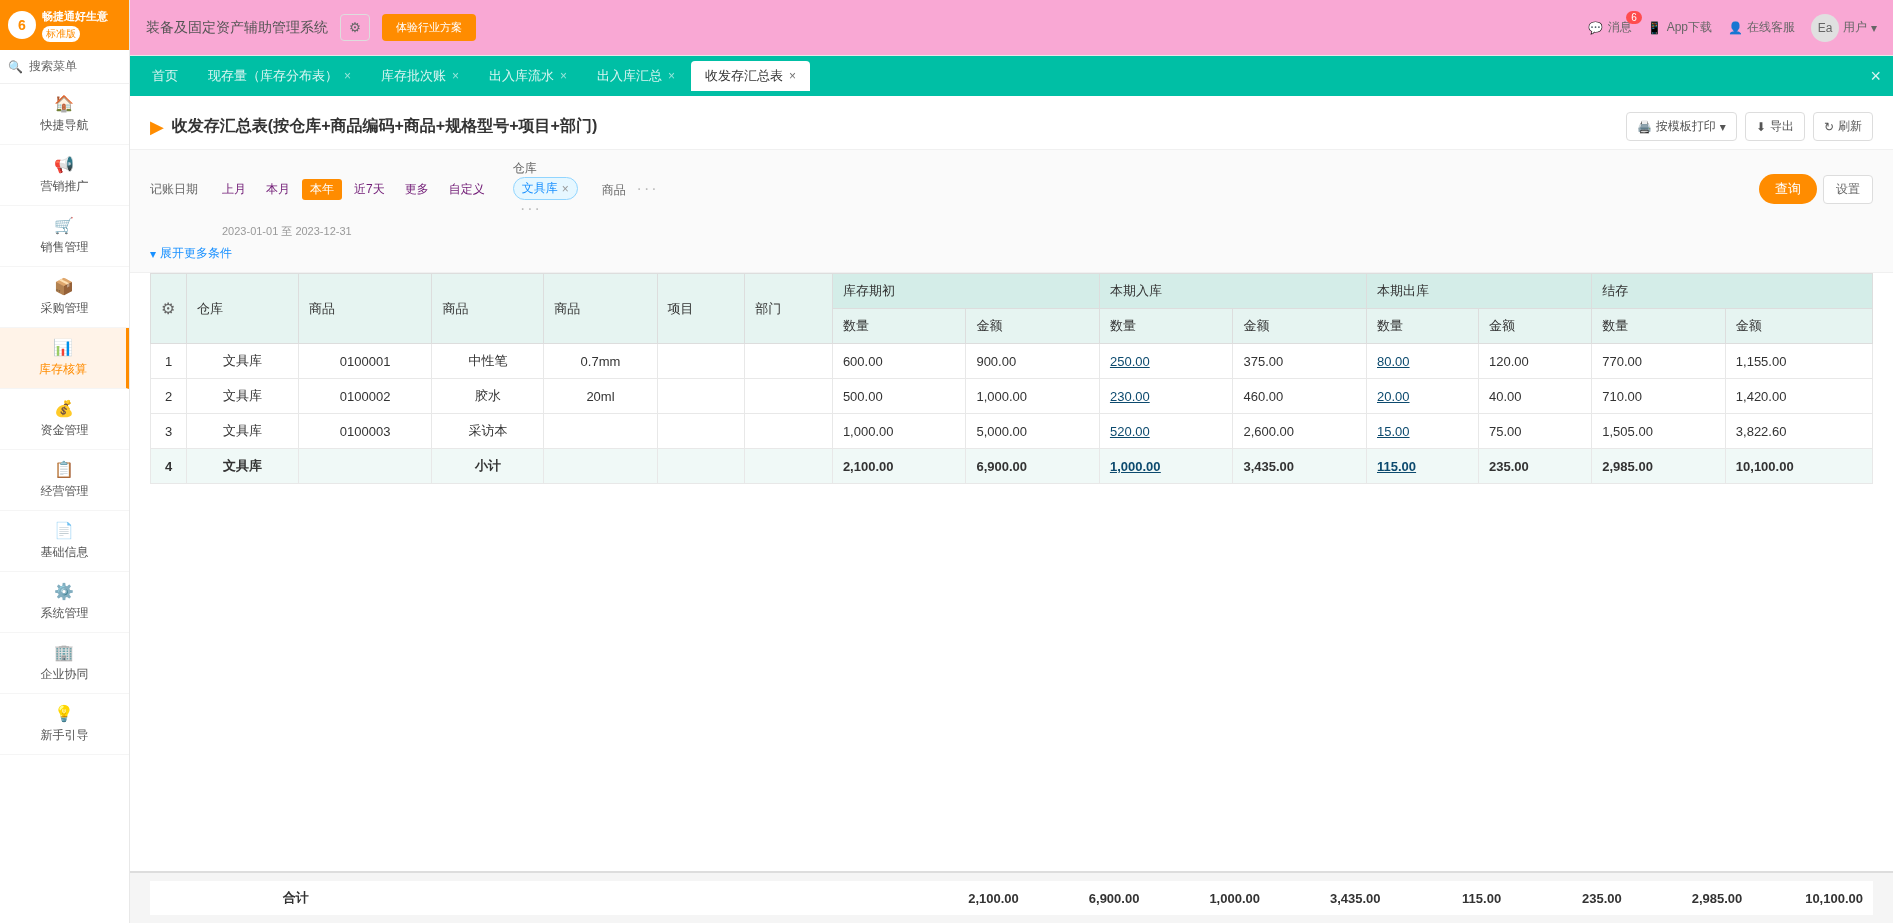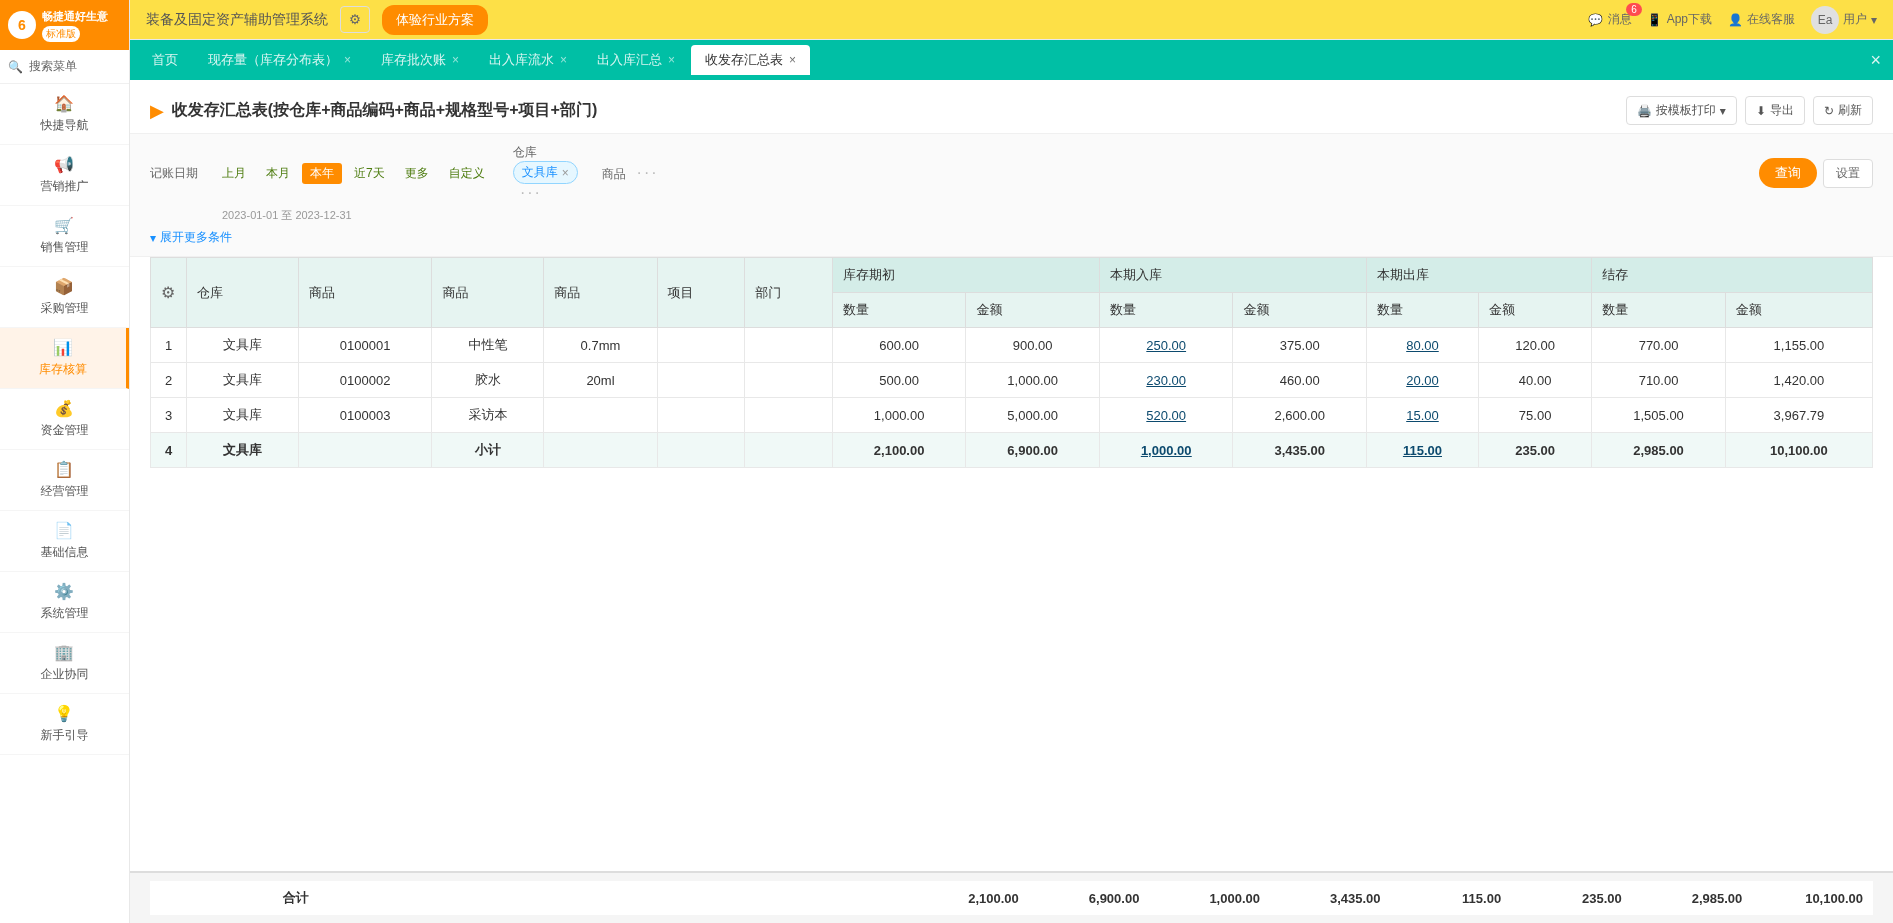--- a/index.html
+++ b/index.html
@@ -12,26 +12,26 @@
     .sidebar-search { display: flex; align-items: center; padding: 8px; gap: 6px; cursor: pointer; font-size: 12px; color: #666; border-bottom: 1px solid #f0f0f0; }
     .sidebar-item { display: flex; flex-direction: column; align-items: center; padding: 10px 8px; cursor: pointer; font-size: 12px; color: #555; border-bottom: 1px solid #f5f5f5; gap: 4px; }
     .sidebar-item.active { background: #fff3e8; color: #ff8c00; border-right: 3px solid #ff8c00; }
     .sidebar-item-icon { font-size: 16px; }
     .sidebar-nav { flex: 1; overflow-y: auto; }
 
     
     .main { flex: 1; display: flex; flex-direction: column; overflow: hidden; }
 
     
-    .top-header { height: 40px; background: #fde047; border-bottom: 1px solid #e8e8e8; display: flex; align-items: center; justify-content: space-between; padding: 0 16px; }
+    .top-header { height: 56px; background: #f9a8d4; border-bottom: 1px solid #e8e8e8; display: flex; align-items: center; justify-content: space-between; padding: 0 16px; }
     .top-header-left { display: flex; align-items: center; gap: 12px; }
     .header-actions { display: flex; align-items: center; gap: 16px; }
     .header-action { display: flex; align-items: center; gap: 4px; font-size: 12px; color: #666; cursor: pointer; position: relative; }
     .badge { background: #ff4d4f; color: #fff; border-radius: 10px; font-size: 10px; padding: 1px 5px; position: absolute; top: -8px; right: -10px; }
-    .header-btn { background: #ff8c00; color: #fff; border: none; padding: 6px 14px; border-radius: 12px; cursor: pointer; font-size: 13px; }
+    .header-btn { background: #ff8c00; color: #fff; border: none; padding: 6px 14px; border-radius: 4px; cursor: pointer; font-size: 11px; }
     .settings-icon-btn { background: none; border: 1px solid #ddd; padding: 5px 8px; border-radius: 4px; cursor: pointer; color: #666; }
     .user-avatar { width: 28px; height: 28px; background: #e0e0e0; border-radius: 50%; display: flex; align-items: center; justify-content: center; font-size: 12px; color: #666; }
 
     
     .tab-bar { background: #00bfa5; display: flex; align-items: center; height: 40px; padding: 0 8px; gap: 2px; }
     .tab { display: flex; align-items: center; gap: 6px; padding: 6px 14px; border-radius: 4px 4px 0 0; font-size: 13px; color: rgba(255,255,255,0.85); cursor: pointer; background: transparent; }
     .tab.active { background: #fff; color: #333; }
     .tab-close { font-size: 12px; color: inherit; opacity: 0.7; }
     .tab-bar-end { margin-left: auto; display: flex; align-items: center; }
     .tab-close-all { color: rgba(255,255,255,0.85); font-size: 18px; cursor: pointer; padding: 4px; }
@@ -43,39 +43,39 @@
     .page-header { padding: 16px 20px 8px; display: flex; align-items: center; justify-content: space-between; border-bottom: 1px solid #f0f0f0; }
     .page-title { font-size: 16px; font-weight: bold; color: #333; }
     .page-header-actions { display: flex; align-items: center; gap: 8px; }
     .action-btn { display: flex; align-items: center; gap: 4px; padding: 5px 10px; border: 1px solid #ddd; border-radius: 4px; cursor: pointer; background: #fff; font-size: 12px; color: #555; }
 
     
     .filter-area { padding: 10px 20px; background: #fafafa; border-bottom: 1px solid #f0f0f0; }
     .filter-row { display: flex; align-items: center; gap: 16px; flex-wrap: wrap; }
     .filter-label { font-size: 12px; color: #666; }
     .date-shortcuts { display: flex; gap: 4px; align-items: center; }
-    .date-shortcut { padding: 2px 8px; border-radius: 3px; cursor: pointer; font-size: 12px; color: #4d7c0f; }
+    .date-shortcut { padding: 2px 8px; border-radius: 3px; cursor: pointer; font-size: 12px; color: #701a75; }
     .date-shortcut.active { background: #ff8c00; color: #fff; border-radius: 3px; }
     .date-range { font-size: 11px; color: #999; margin-top: 2px; }
     .filter-tag { display: flex; align-items: center; gap: 4px; background: #e6f7ff; border: 1px solid #91d5ff; color: #1890ff; padding: 2px 8px; border-radius: 12px; font-size: 12px; }
     .filter-tag-close { cursor: pointer; color: #999; }
     .filter-dots { color: #bbb; cursor: pointer; font-size: 16px; letter-spacing: 2px; }
     .expand-more { display: flex; align-items: center; gap: 4px; color: #1890ff; cursor: pointer; font-size: 12px; margin: 6px 0 0 0; }
     .query-btn { background: #ff8c00; color: #fff; border: none; padding: 6px 16px; border-radius: 15px; cursor: pointer; font-size: 13px; }
     .set-btn { background: #fff; color: #666; border: 1px solid #ddd; padding: 5px 12px; border-radius: 4px; cursor: pointer; font-size: 12px; }
 
     
     .table-container { flex: 1; overflow: auto; padding: 0 0 50px 0; }
     table { width: 100%; border-collapse: collapse; font-size: 13px; }
     thead tr { background: #e6f4f1; }
     thead th { padding: 8px 10px; text-align: left; border: 1px solid #ddd; color: #333; font-weight: 500; white-space: nowrap; }
     tbody tr { background: #fff; }
     tbody tr.subtotal { background: #f0f9f7; font-weight: bold; }
     tbody td { padding: 8px 10px; border: 1px solid #e8e8e8; text-align: center; white-space: nowrap; color: #333; }
-    td.text-right { text-align: center; }
+    td.text-right { text-align: left; }
     td.link { color: #0c4a6e; text-decoration: underline; cursor: pointer; }
     .table-settings-col { width: 36px; }
 
     .settings-gear { font-size: 16px; color: #666; cursor: pointer; }
   </style>
 </head>
 <body>
 
 <div class="sidebar">
   <div class="sidebar-logo">
@@ -336,21 +336,21 @@
       <td></td>
       <td></td>
       <td></td>
       <td class="text-right">1,000.00</td>
       <td class="text-right">5,000.00</td>
       <td class="text-right link">520.00</td>
       <td class="text-right">2,600.00</td>
       <td class="text-right link">15.00</td>
       <td class="text-right">75.00</td>
       <td class="text-right">1,505.00</td>
-      <td class="text-right">3,967.79</td>
+      <td class="text-right">3,822.60</td>
     </tr>
               <tr class="subtotal">
     <td>4</td>
     <td><strong>文具库</strong></td>
     <td></td>
     <td><strong>小计</strong></td>
     <td></td>
     <td></td>
     <td></td>
     <td class="text-right"><strong>2,100.00</strong></td>

